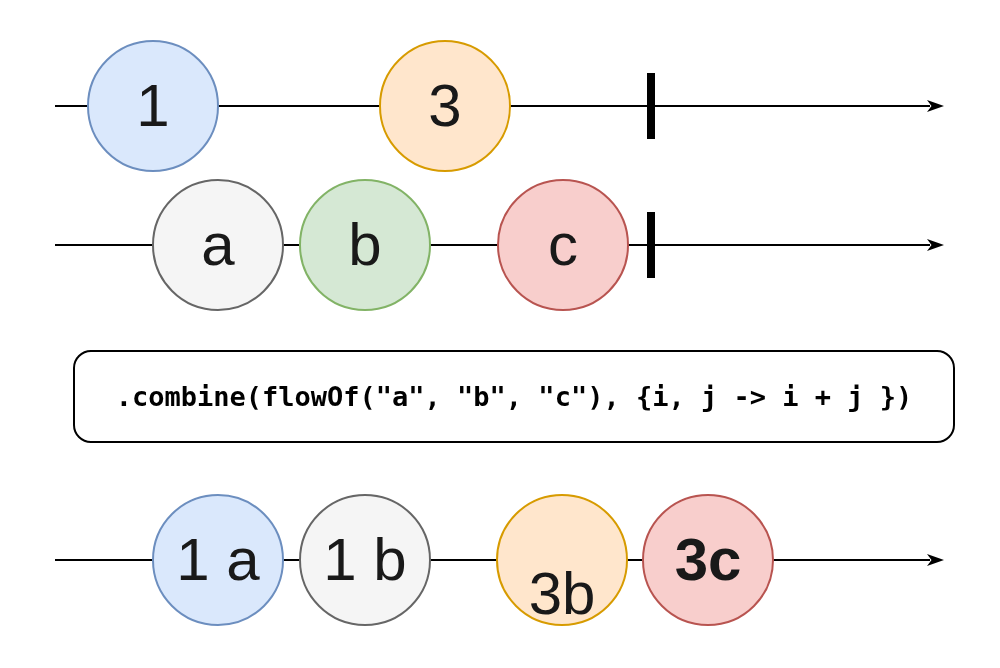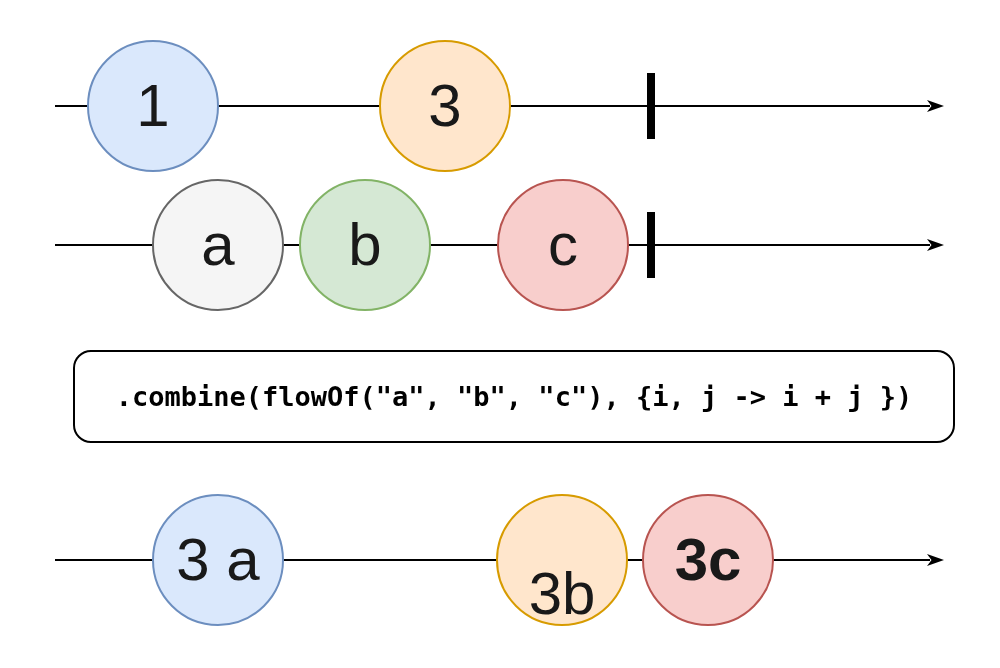--- a/index.html
+++ b/index.html
@@ -110,21 +110,24 @@
         <path d="M0,1 L17,7 L0,13 L4.5,7 Z" fill="#000"></path>
       </svg>
   </div>
 
   <div class="code-box">
     <span class="code-text">.combine(flowOf("a", "b", "c"), {i, j -&gt; i + j })</span>
   </div>
 
   <div class="timeline-line" style="left:55px; top:559px; width:875px;"></div>
   <div class="marble blue" style="left:152px; top:494px;">
-    <span>3 a</span>
+    <span>1 a</span>
+  </div>
+  <div class="marble gray" style="left:299px; top:494px;">
+    <span>1 b</span>
   </div>
   <div class="marble orange" style="left:496px; top:494px;align-items:flex-end;">
     <span>3b</span>
   </div>
   <div class="marble red" style="left:642px; top:494px;font-weight:bold;">
     <span>3c</span>
   </div>
   <div class="arrowhead" style="left:927px; top:553px;">
     <svg width="18" height="14" viewBox="0 0 18 14">
         <path d="M0,1 L17,7 L0,13 L4.5,7 Z" fill="#000"></path>

